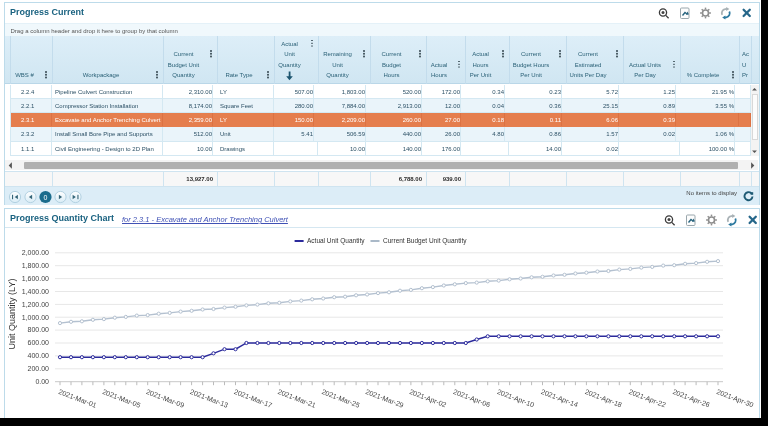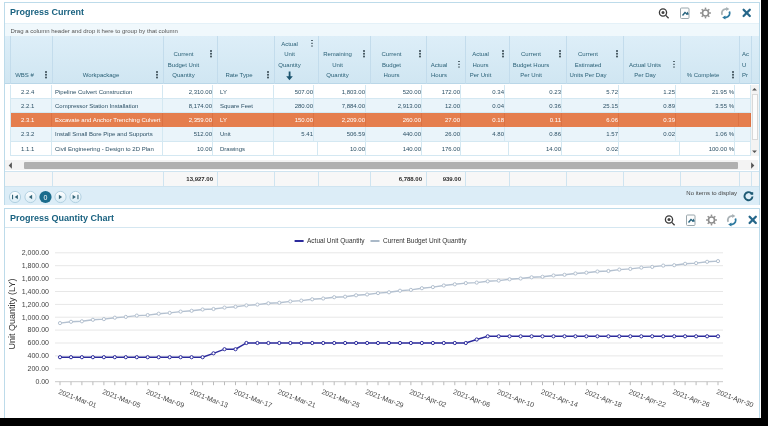--- a/index.html
+++ b/index.html
@@ -304,20 +304,21 @@
     </svg>
 <svg width="7" height="7" viewBox="0 0 10 10" style="position:absolute;left:751px;top:148px">
       <path d="M1.5 3.5 L5 7 L8.5 3.5 z" fill="#555"></path>
     </svg>
 <div style="position:absolute;left:751.5px;top:94px;width:6.5px;height:46px;background:#fcfcfc;border:1px solid #d8d8d8"></div>
 </div>
 
 <div class="panel" style="top:208px;height:222px">
   <div style="position:absolute;left:0;right:0;top:0;height:18.5px;background:#fff;border-bottom:1px solid #d5e7f1"></div>
   <div style="position:absolute;left:5px;top:4px;font-size:9px;font-weight:bold;color:#1a6280">Progress Quantity Chart</div>
+  <div style="position:absolute;left:117px;top:6px;font-size:7.5px;font-style:italic;color:#3f51b5;text-decoration:underline">for 2.3.1 - Excavate and Anchor Trenching Culvert</div>
 
 <svg width="110" height="13" viewBox="0 0 110 13" style="position:absolute;left:657px;top:5px">
  <g stroke="#3a3a3a" fill="none" stroke-width="1.3">
         <circle cx="7" cy="5.5" r="3.6"></circle>
         <line x1="9.8" y1="8.4" x2="12.6" y2="11.2"></line>
       </g>
  <circle cx="7" cy="5.5" r="1.5" fill="#444"></circle>
  <g transform="translate(22,0)">
         <rect x="2.5" y="1" width="8.5" height="10.5" rx="1" fill="#fdfdfd" stroke="#9aa7ad" stroke-width="1"></rect>
         <path d="M4.5 8.5 L7 5.5 L9.5 7.5" fill="none" stroke="#27647f" stroke-width="1.4"></path>

